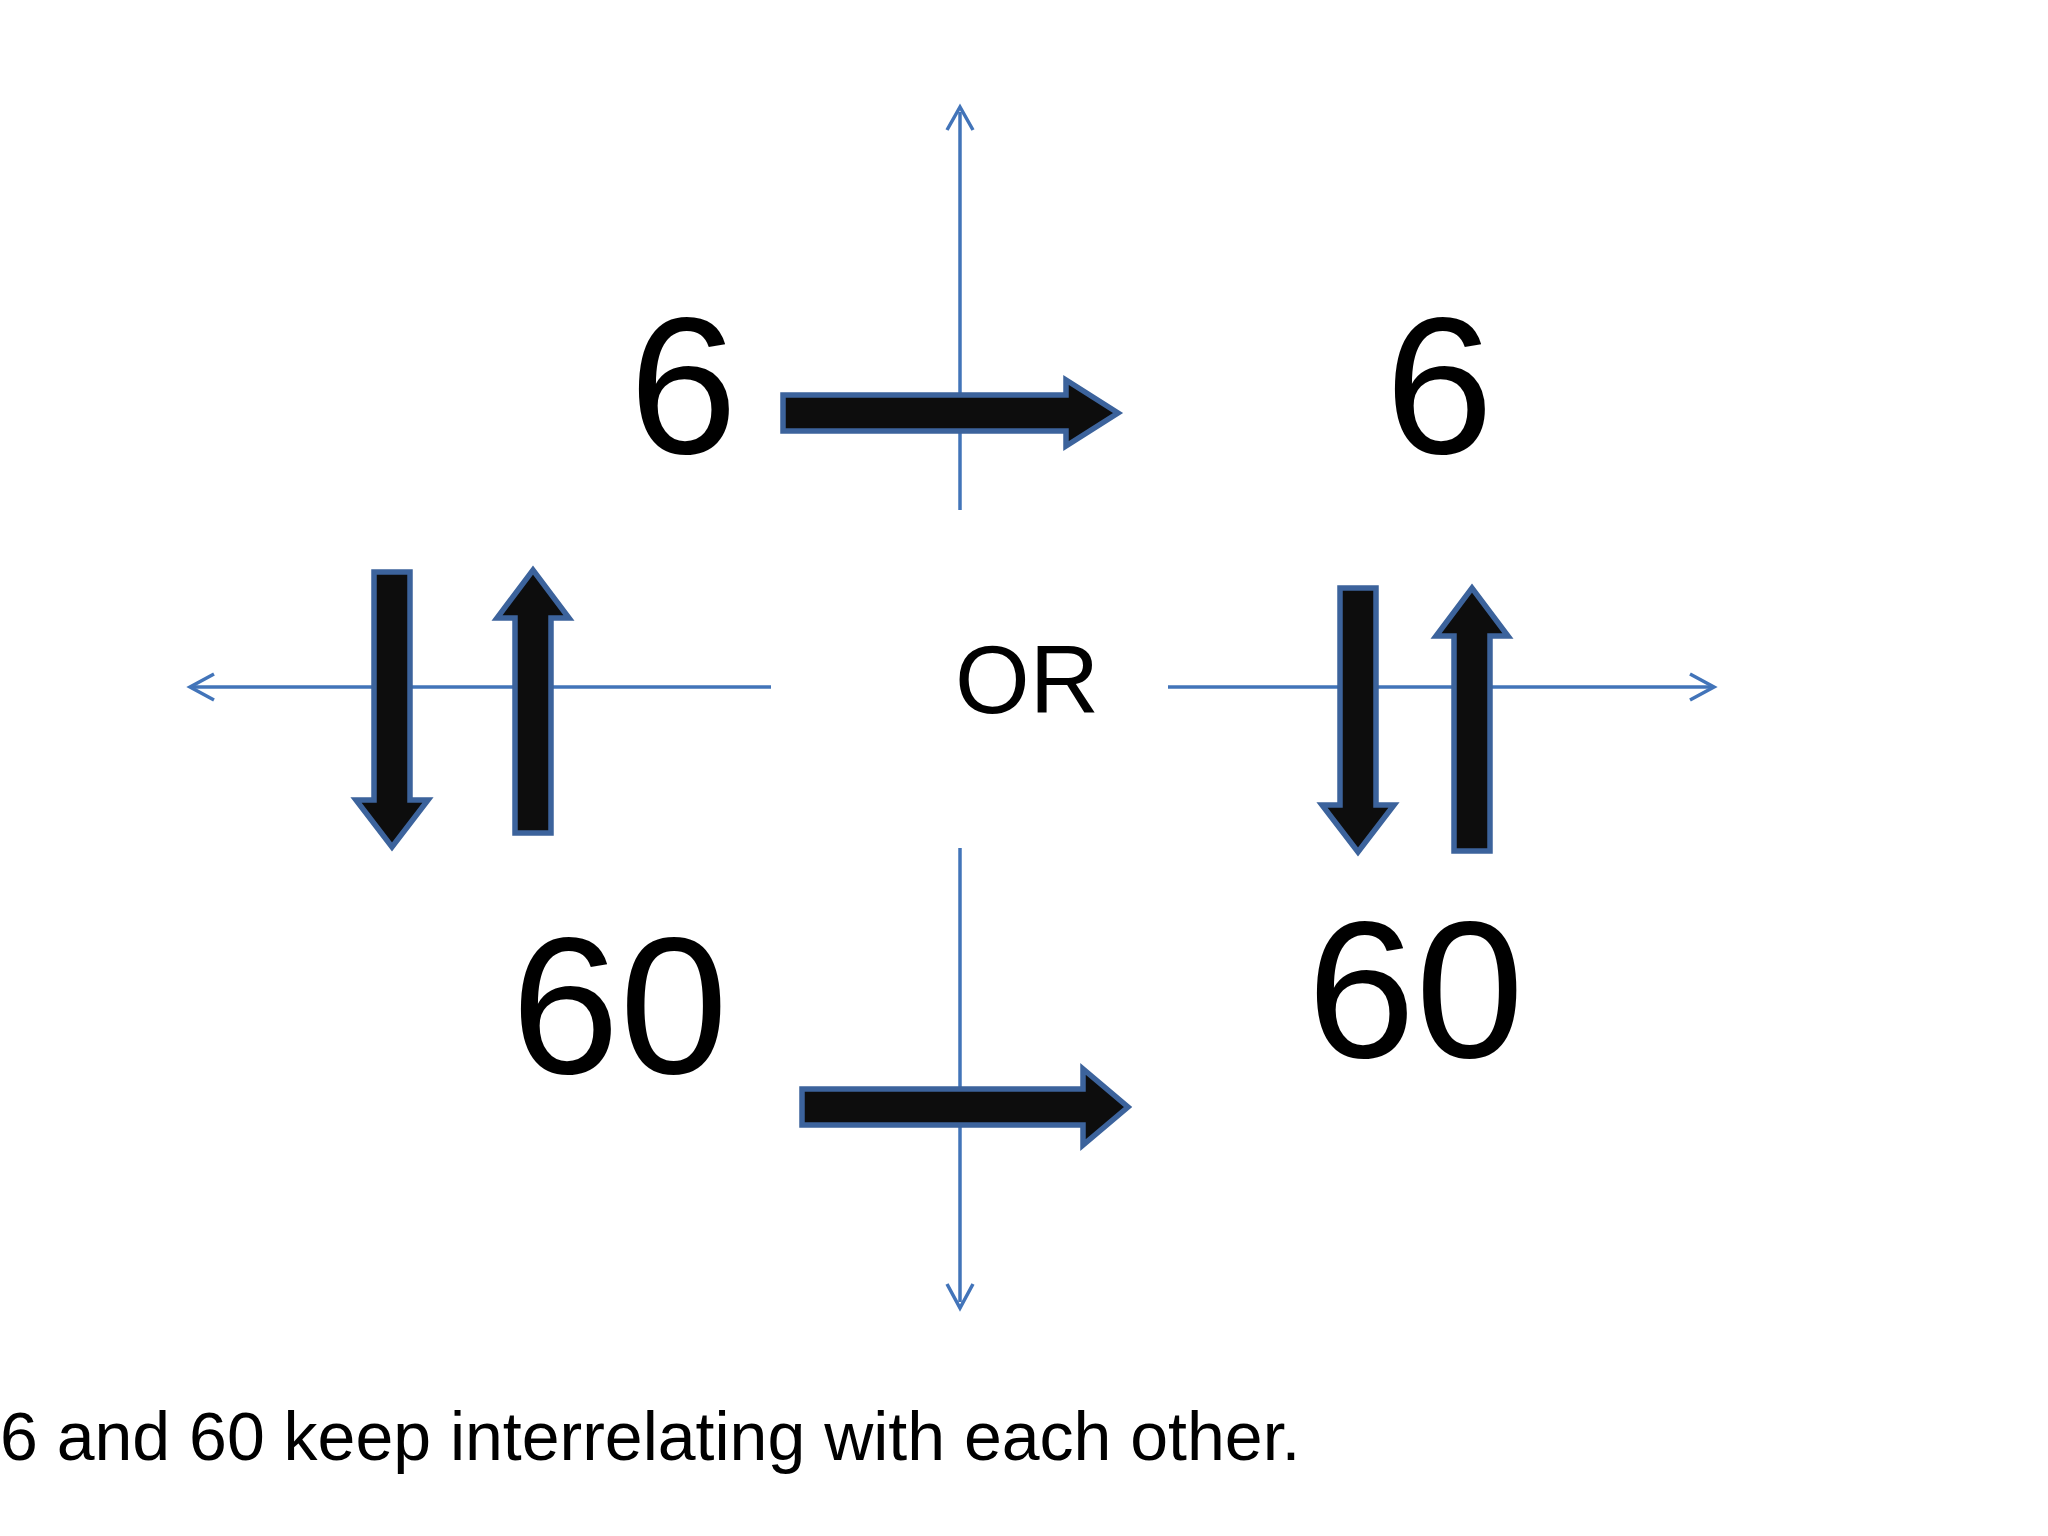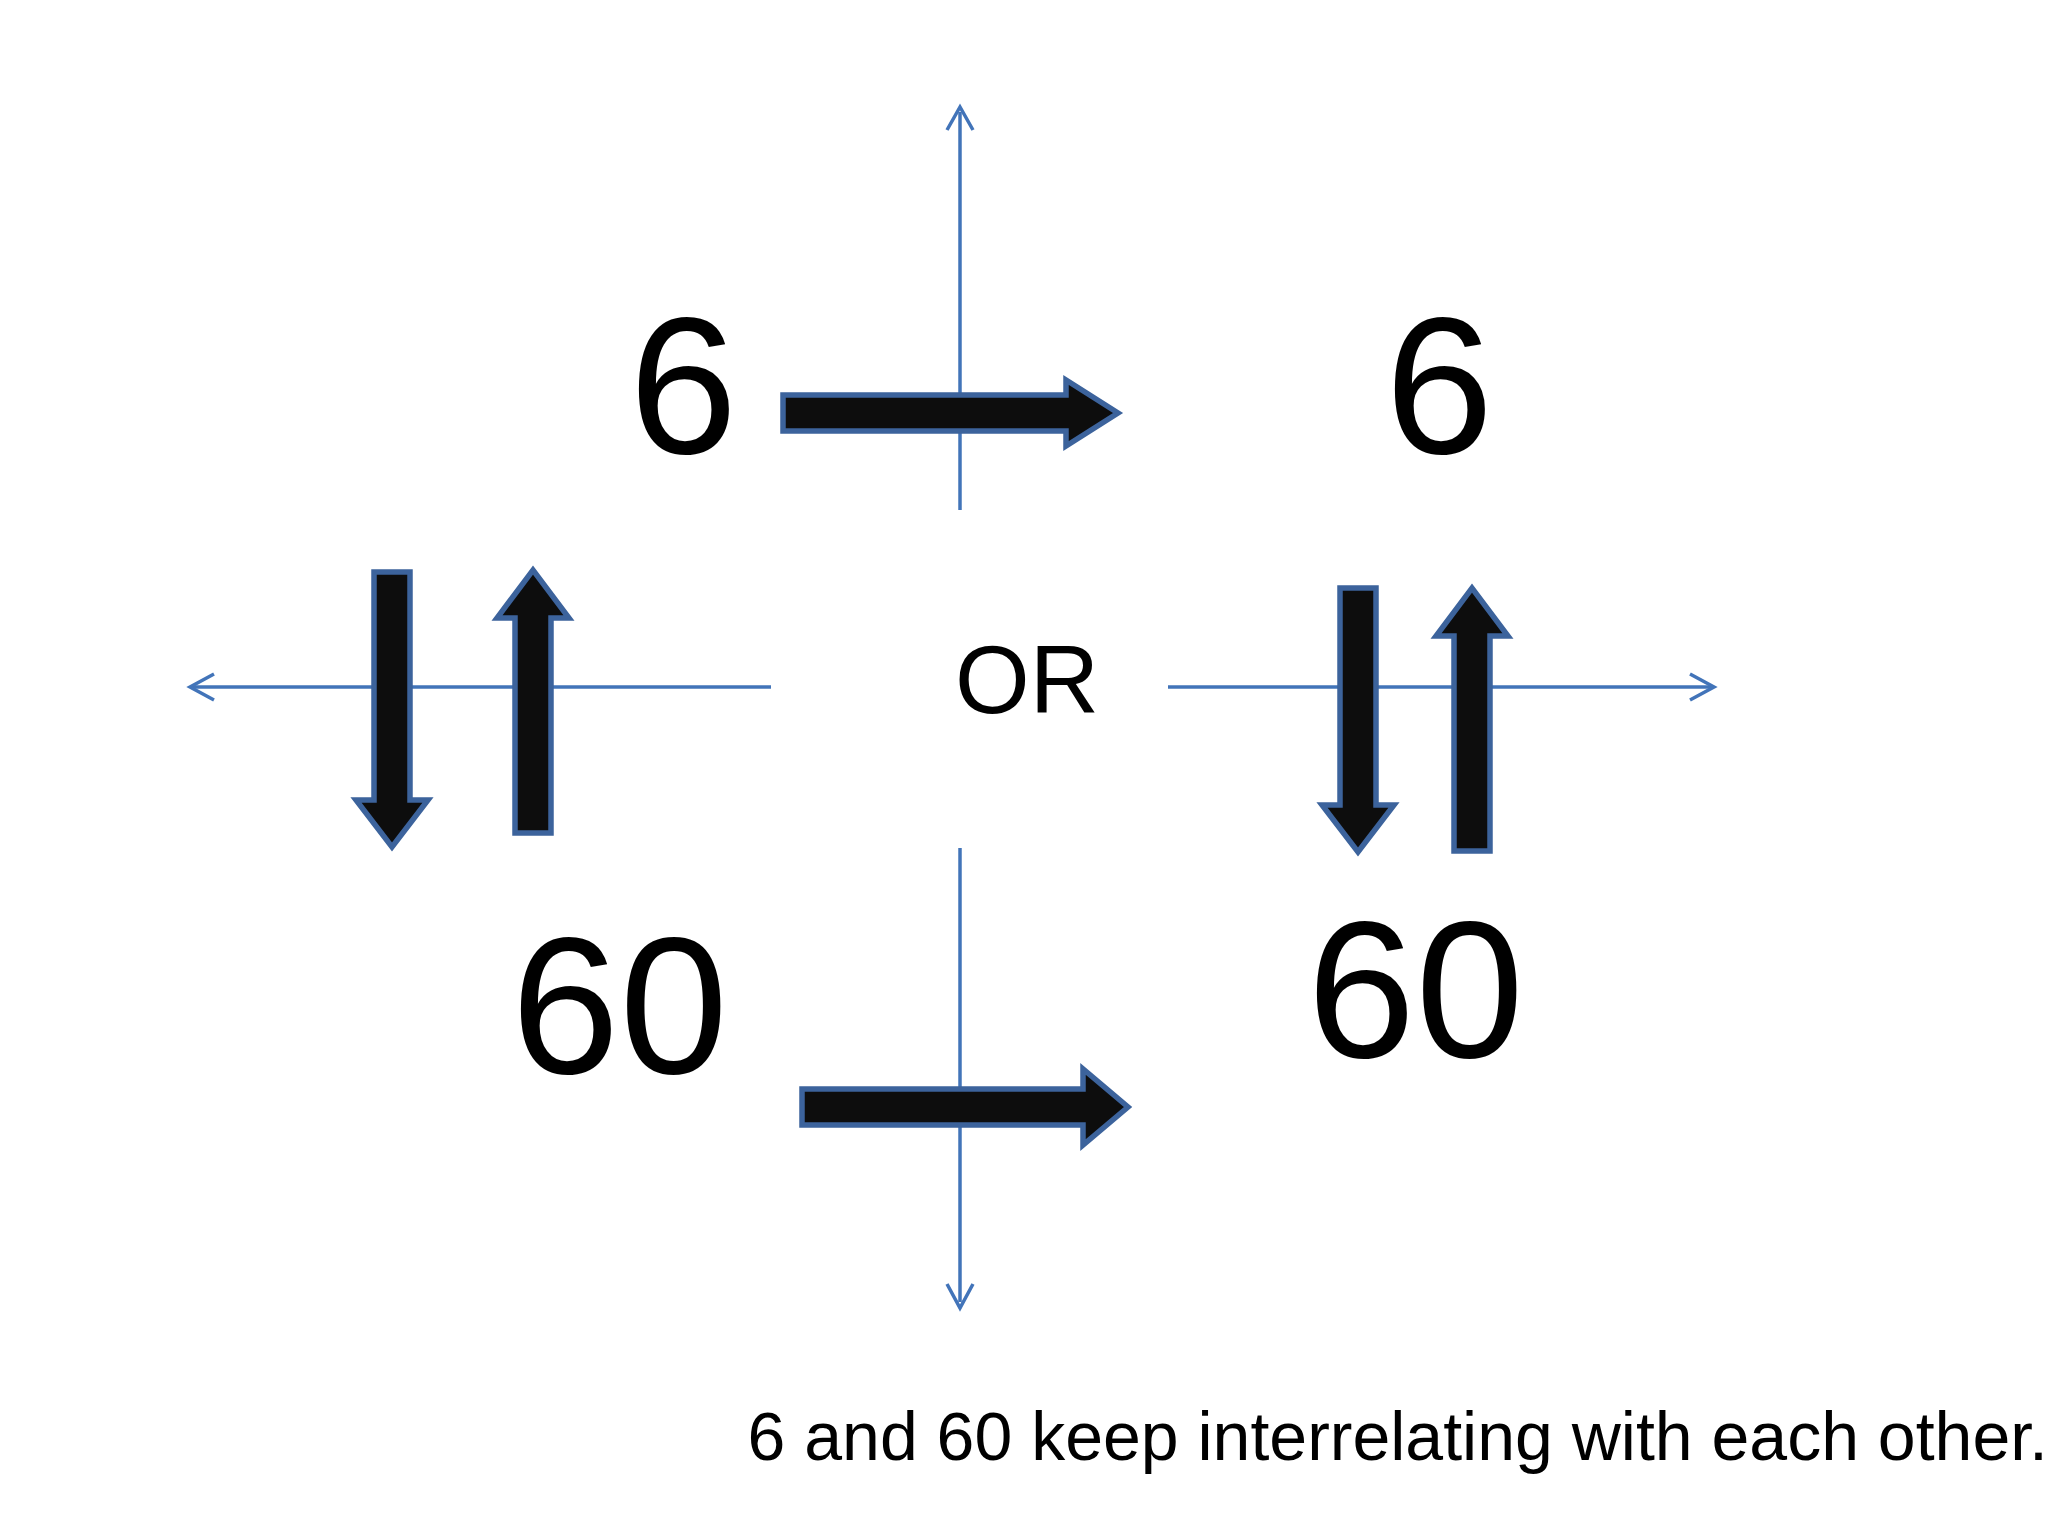--- a/index.html
+++ b/index.html
@@ -56,21 +56,21 @@
     font-size: 96px;
     line-height: 1;
     white-space: nowrap;
     margin-left: 20px;
   }
   .caption {
     position: absolute;
     left: 0;
     top: 1402px;
     width: 2048px;
-    text-align: right;
+    text-align: left;
     font-size: 68px;
     line-height: 1;
     white-space: nowrap;
   }
   .pos-num-top-left    { left: 629px;  top: 288px; }
   .pos-num-top-right   { left: 1385px; top: 288px; }
   .pos-num-bottom-left { left: 511px;  top: 908px; }
   .pos-num-bottom-right{ left: 1307px; top: 892px; }
 </style>
 </head>

